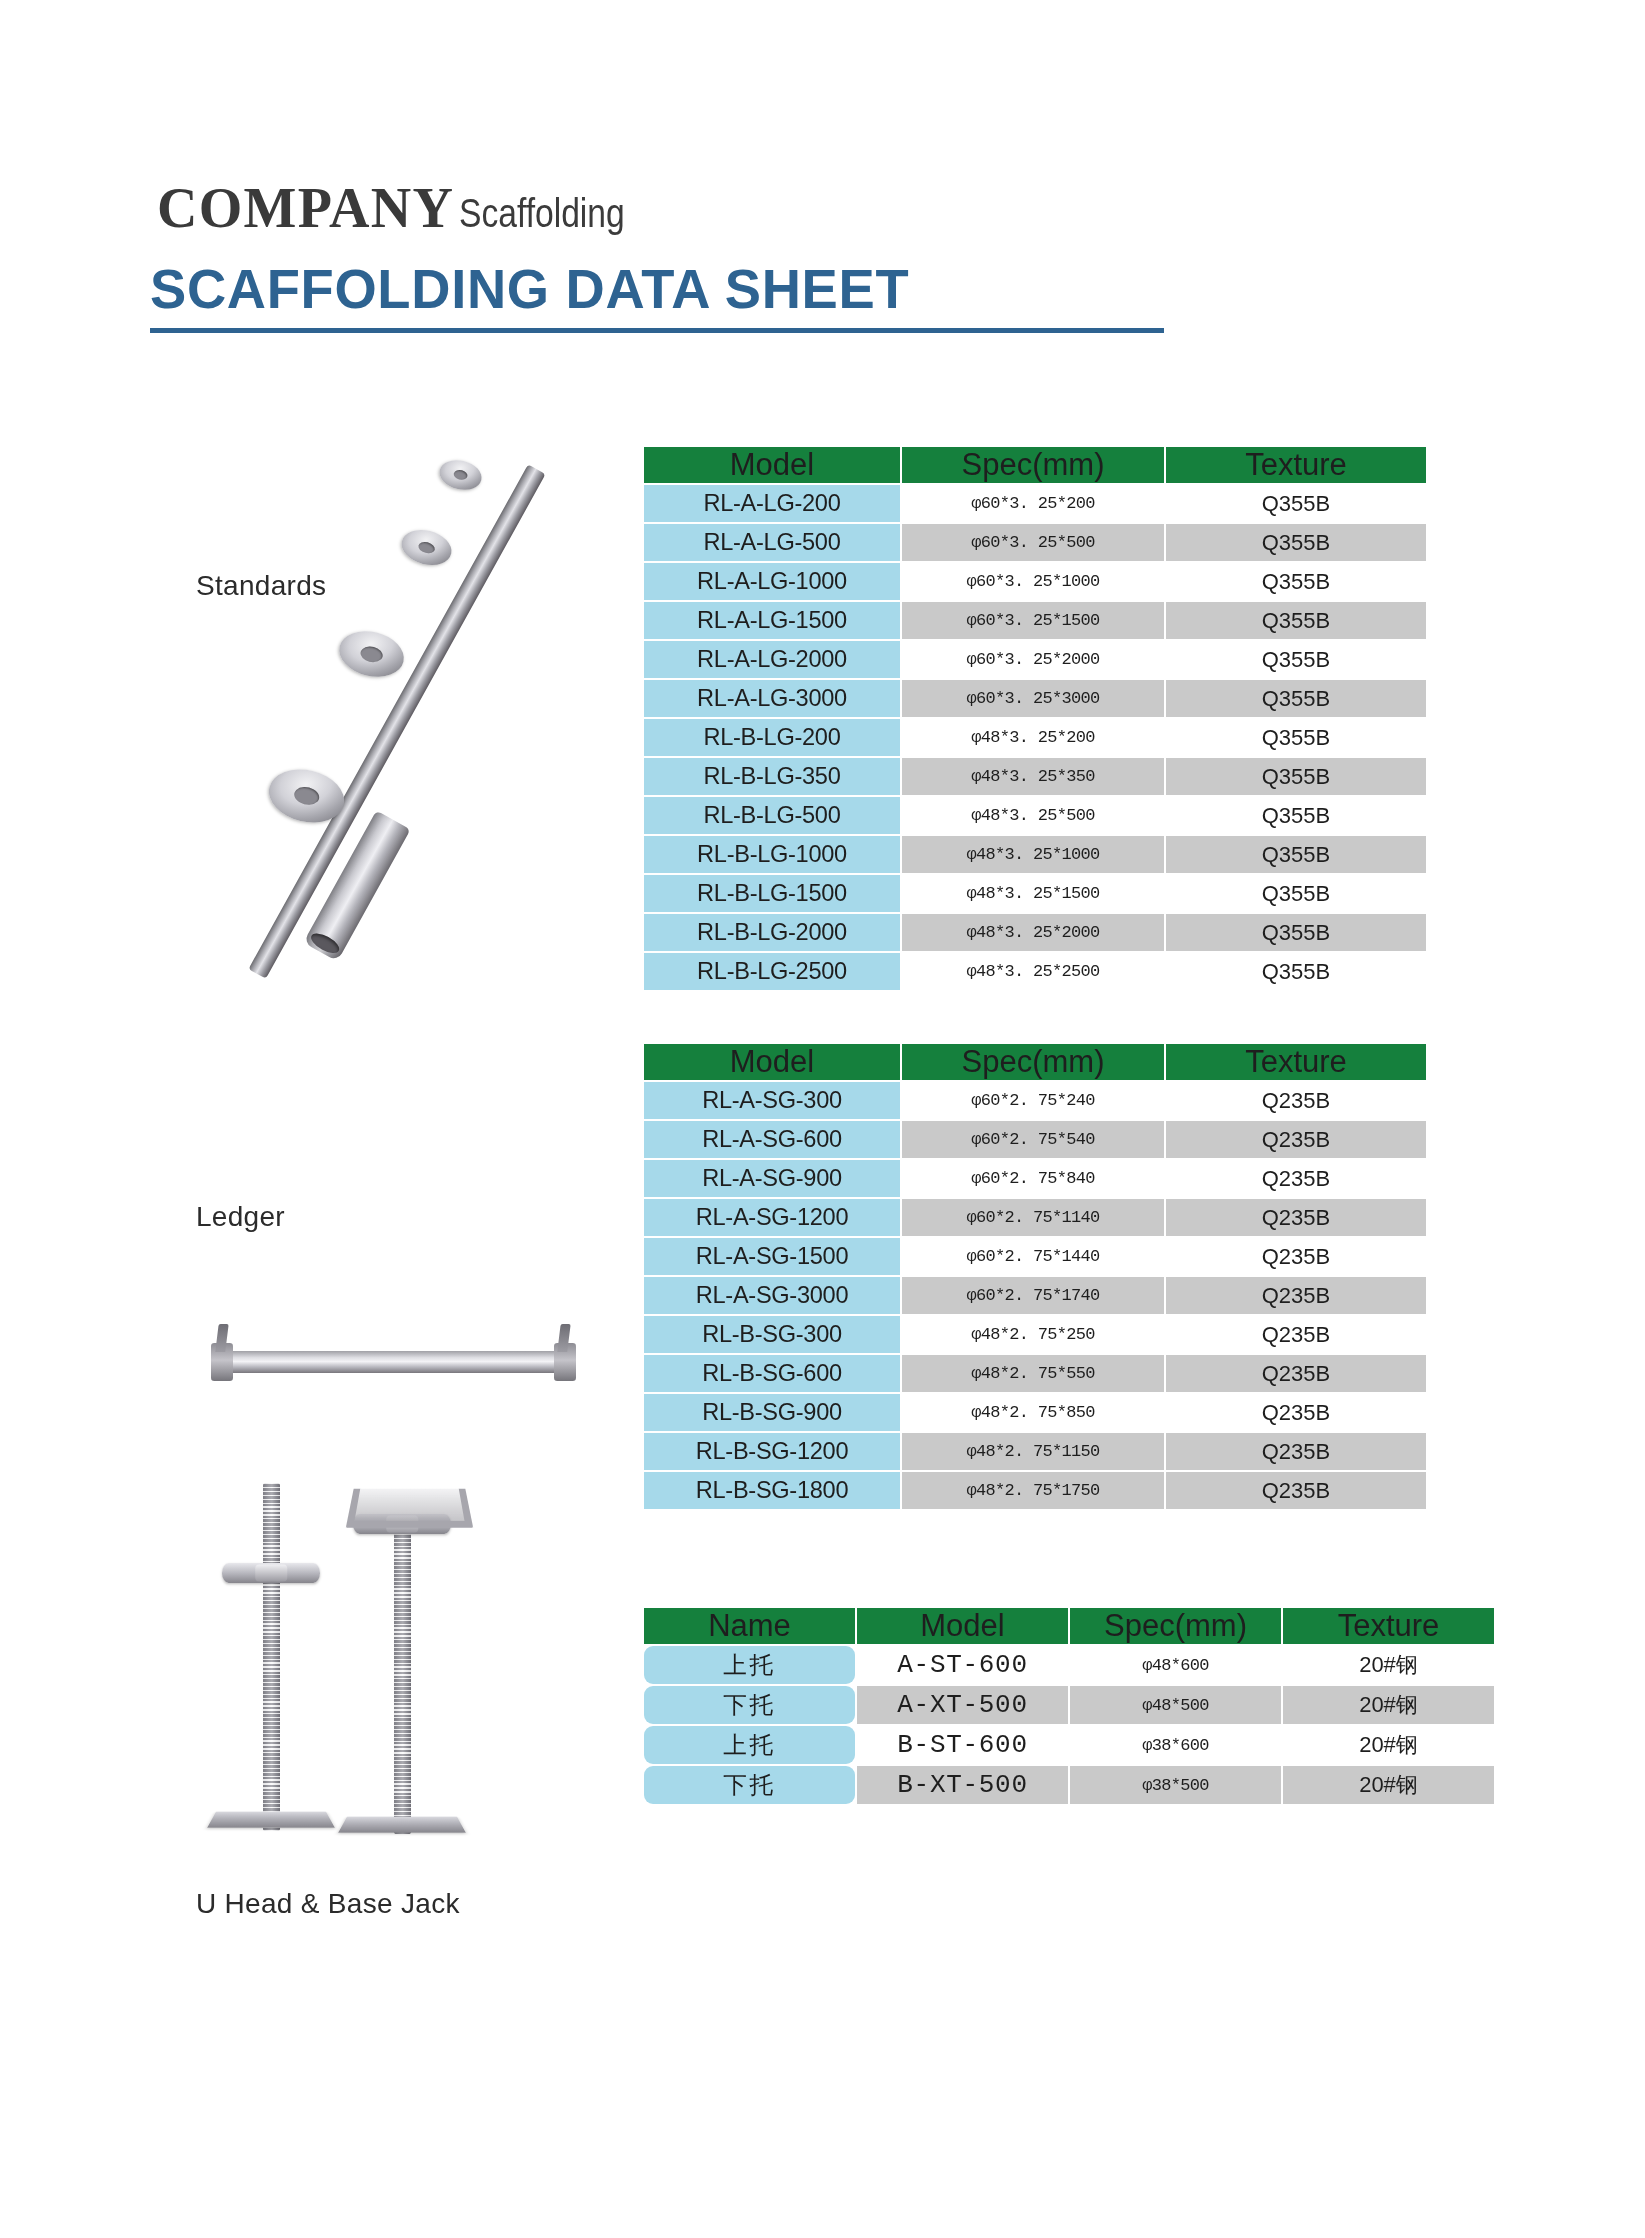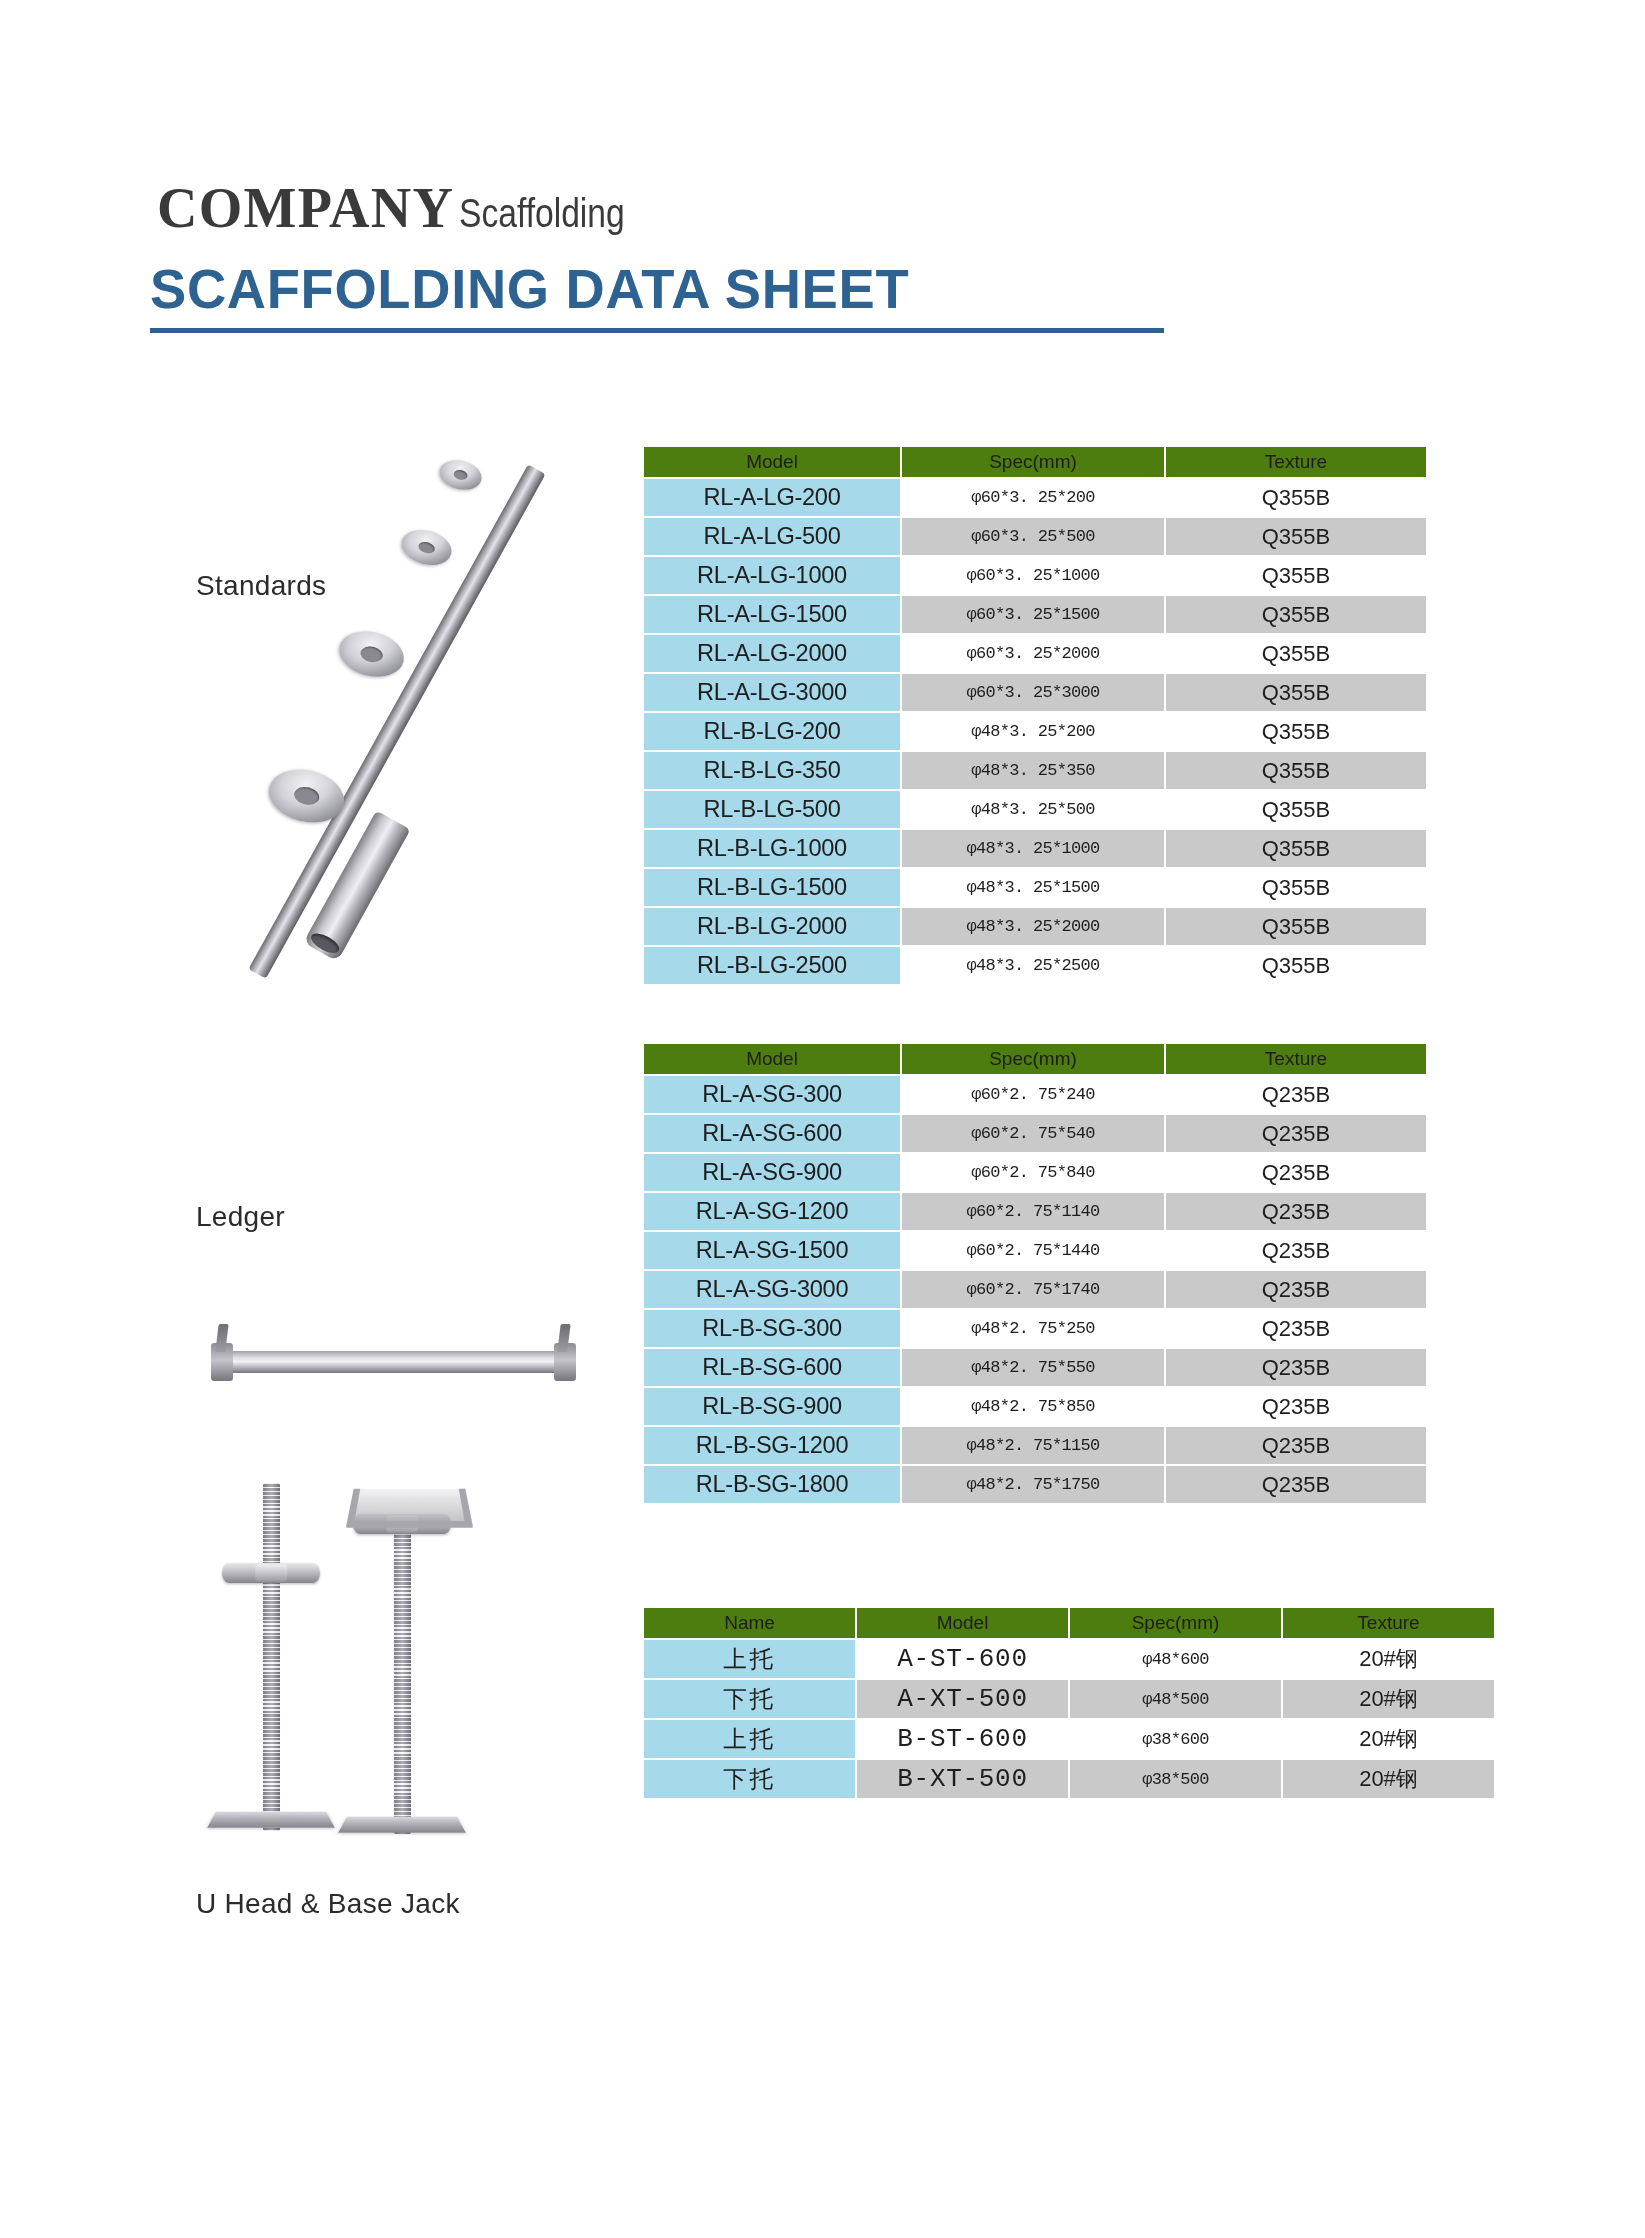--- a/index.html
+++ b/index.html
@@ -238,22 +238,22 @@
     table-layout: fixed;
   }
   .tbl th, .tbl td {
     padding: 0;
     text-align: center;
     vertical-align: middle;
     color: #1e1e1e;
     font-weight: 400;
   }
   .tbl th {
-    background: #4d7c0f;
-    font-size: 19px;
+    background: #15803d;
+    font-size: 31px;
     height: 30px;
     font-family: "Liberation Sans", sans-serif;
   }
   .tbl td.c-model {
     background: #a6d9ea;
     font-size: 23.6px;
     height: 37px;
     letter-spacing: -0.3px;
   }
   .tbl td.c-val {
@@ -267,20 +267,21 @@
   .tbl tr.odd td.c-val,
   .tbl tr.odd td.c-tex { background: #ffffff; }
   .tbl tr.even td.c-val,
   .tbl tr.even td.c-tex { background: #c9c9c9; }
 
   .tbl td.c-name {
     background: #a6d9ea;
     font-size: 23.6px;
     height: 38px;
     letter-spacing: 2.6px;
+    border-radius: 9px;
   }
   .tbl td.c-model3 {
     font-family: "Liberation Mono", monospace;
     font-size: 26px;
     letter-spacing: 0.7px;
   }
 
   #table-standards { left: 642px; top: 445px; width: 778px; }
   #table-ledger    { left: 642px; top: 1042px; width: 778px; }
   #table-jack      { left: 642px; top: 1606px; width: 845px; }

